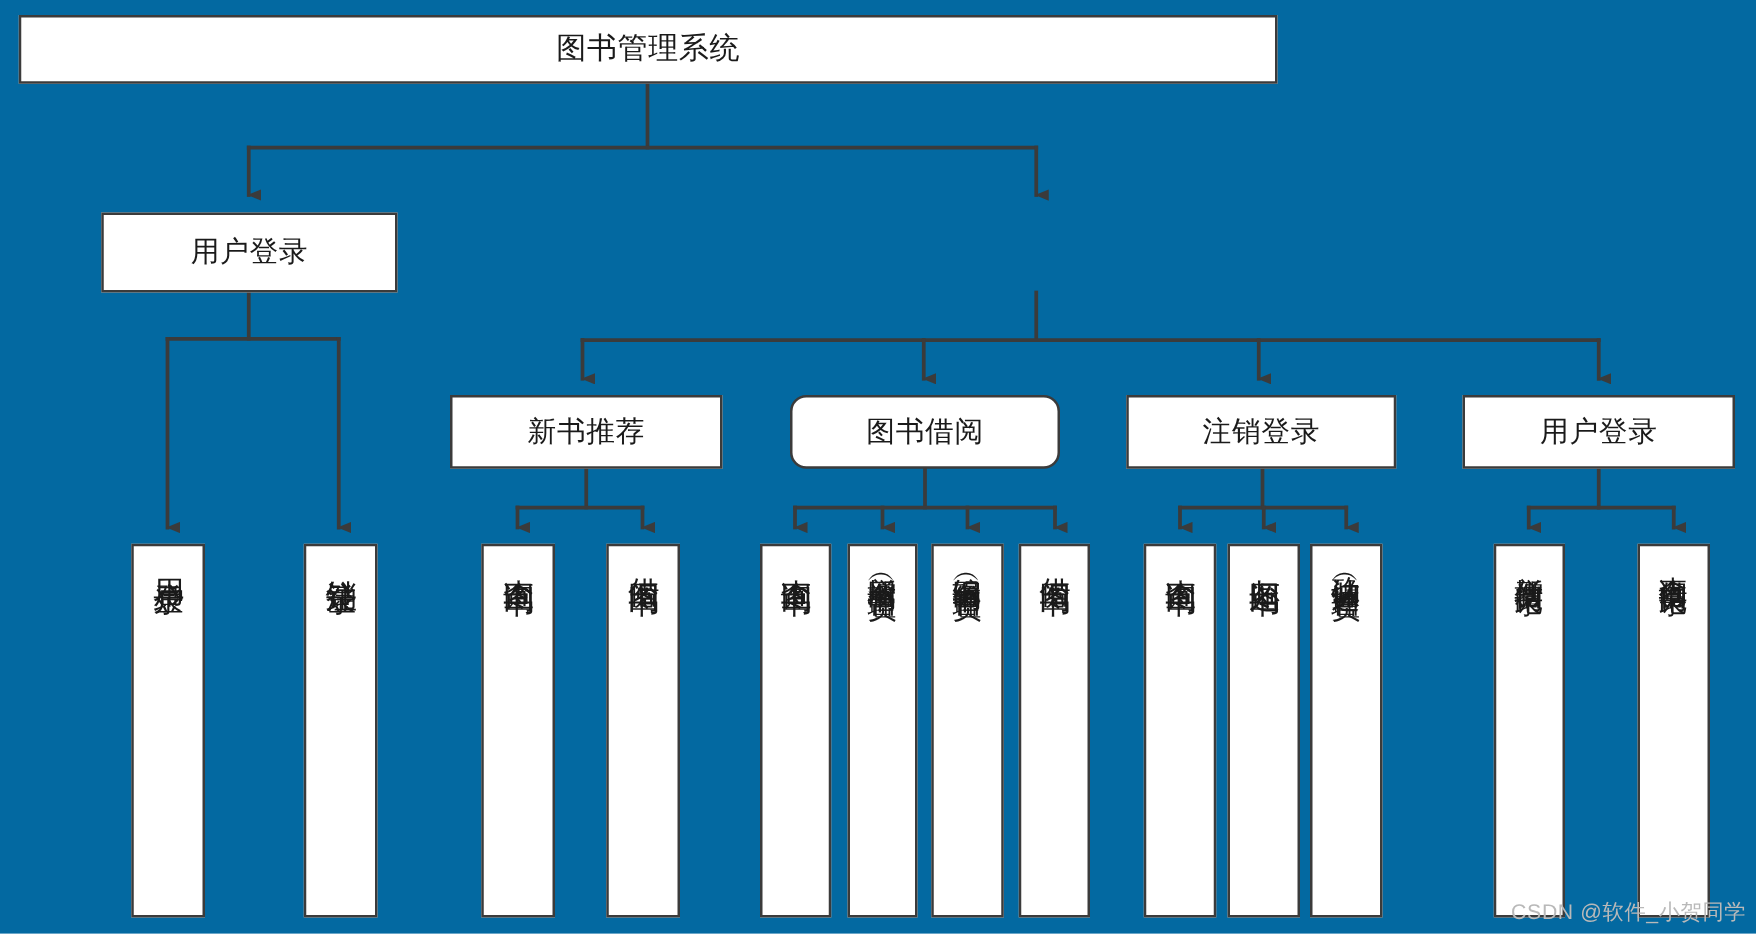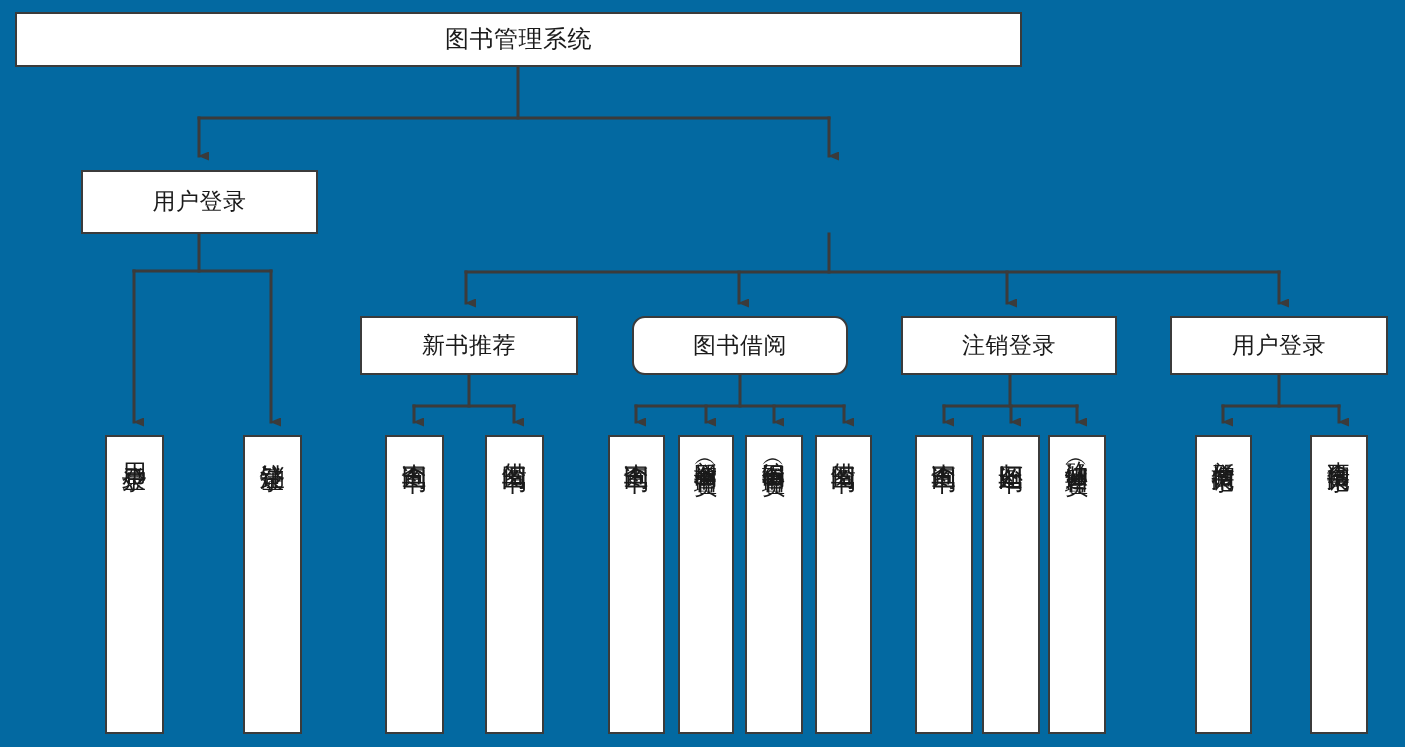--- a/index.html
+++ b/index.html
@@ -191,13 +191,14 @@
     <span class="node-label">确认归还（管理员）</span>
   </div>
 
   <div class="node v narrow" style="left:1195px; top:435px; width:57px; height:299px;">
     <span class="node-label">新增借阅记录</span>
   </div>
   <div class="node v narrow" style="left:1310px; top:435px; width:58px; height:299px;">
     <span class="node-label">查询借阅记录</span>
   </div>
 
+  <div id="watermark">CSDN @软件_小贺同学</div>
 </div>
 
 </body></html>

